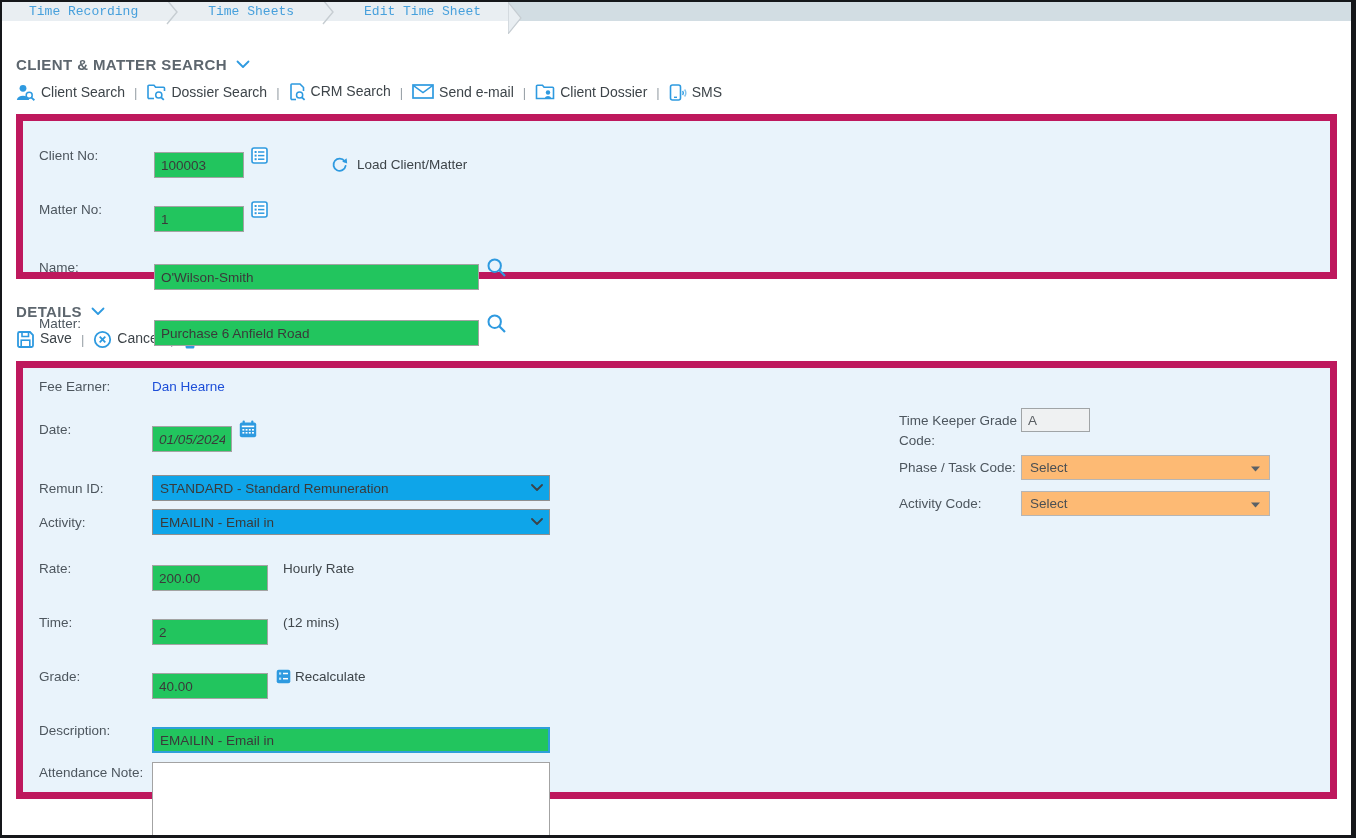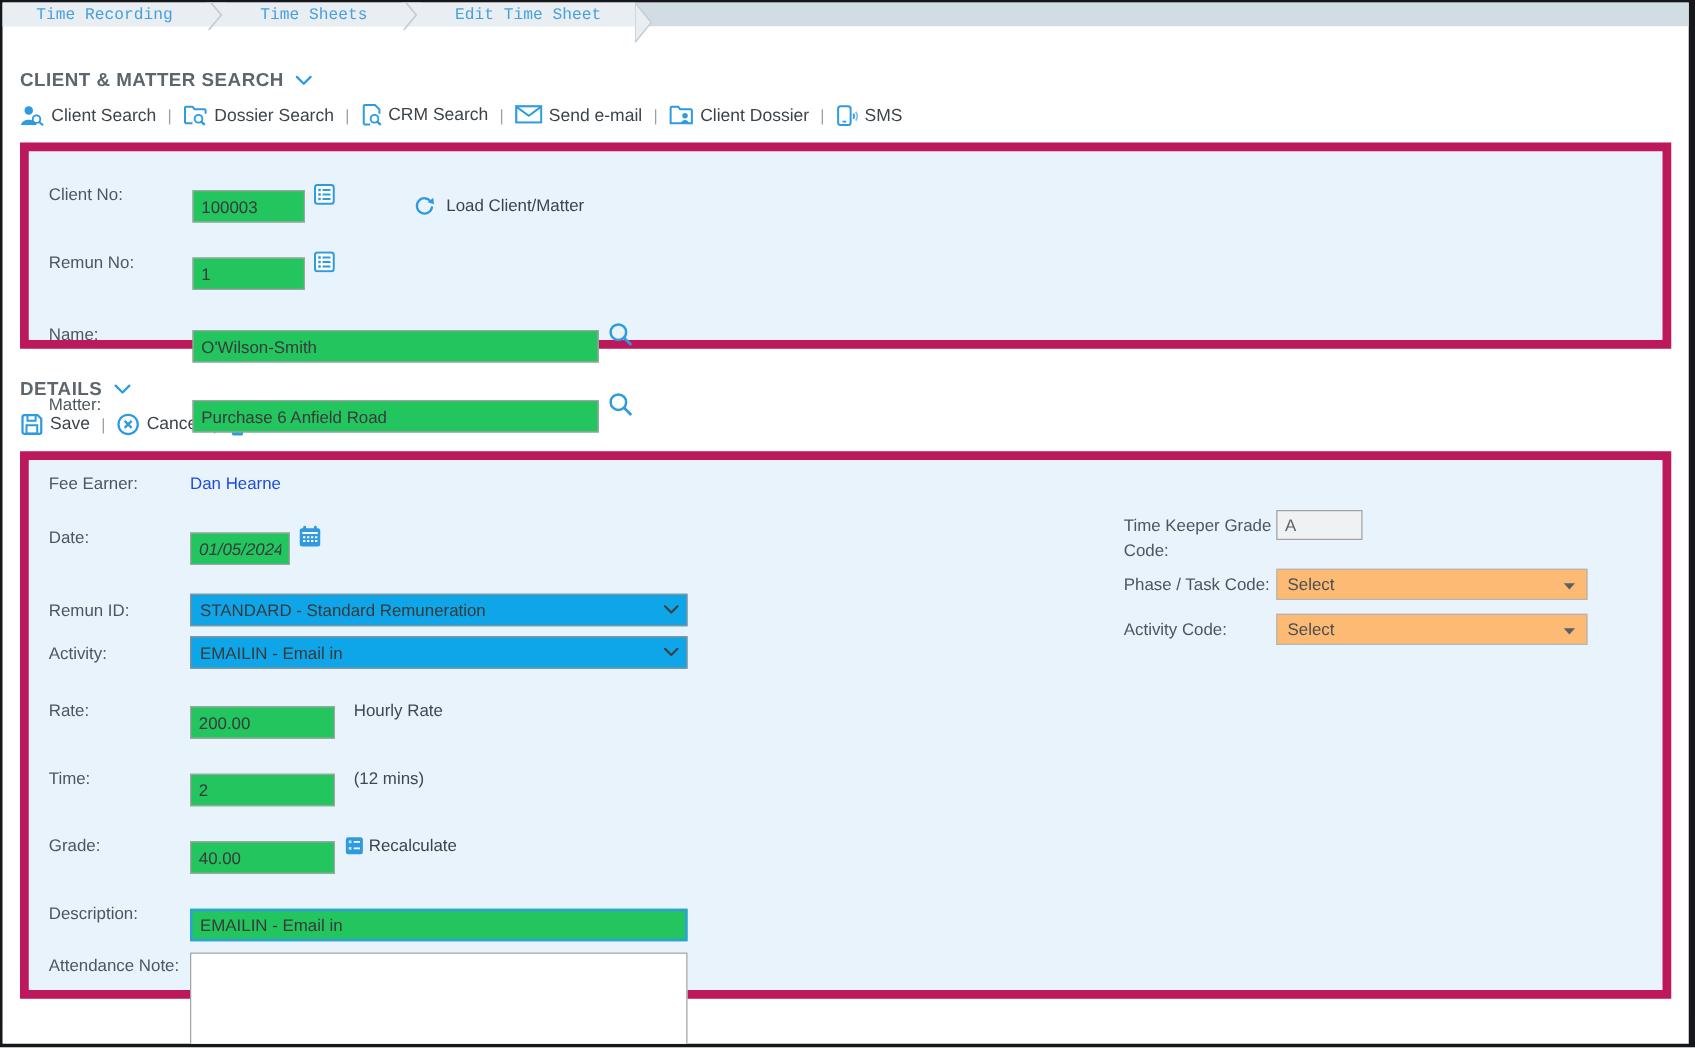--- a/index.html
+++ b/index.html
@@ -220,21 +220,21 @@
             <rect x="3.6" y="4" width="2" height="2" fill="#2e9ae0"></rect>
               <line x1="7" y1="5" x2="13.4" y2="5" stroke="#2e9ae0" stroke-width="1.5"></line>
             <rect x="3.6" y="7.6" width="2" height="2" fill="#2e9ae0"></rect>
               <line x1="7" y1="8.6" x2="13.4" y2="8.6" stroke="#2e9ae0" stroke-width="1.5"></line>
             <rect x="3.6" y="11.2" width="2" height="2" fill="#2e9ae0"></rect>
               <line x1="7" y1="12.2" x2="13.4" y2="12.2" stroke="#2e9ae0" stroke-width="1.5"></line>
           </svg>
         </span>
       </div>
       <div class="frow">
-        <label>Remun No:</label>
+        <label>Matter No:</label>
         <input class="in w90" value="1" style="">
         <span class="icbtn">
           <svg width="17" height="17" viewBox="0 0 17 17">
             <rect x="1" y="1" width="15" height="15" rx="2" fill="#fff" stroke="#2e9ae0" stroke-width="1.6"></rect>
             <rect x="3.6" y="4" width="2" height="2" fill="#2e9ae0"></rect>
               <line x1="7" y1="5" x2="13.4" y2="5" stroke="#2e9ae0" stroke-width="1.5"></line>
             <rect x="3.6" y="7.6" width="2" height="2" fill="#2e9ae0"></rect>
               <line x1="7" y1="8.6" x2="13.4" y2="8.6" stroke="#2e9ae0" stroke-width="1.5"></line>
             <rect x="3.6" y="11.2" width="2" height="2" fill="#2e9ae0"></rect>
               <line x1="7" y1="12.2" x2="13.4" y2="12.2" stroke="#2e9ae0" stroke-width="1.5"></line>

